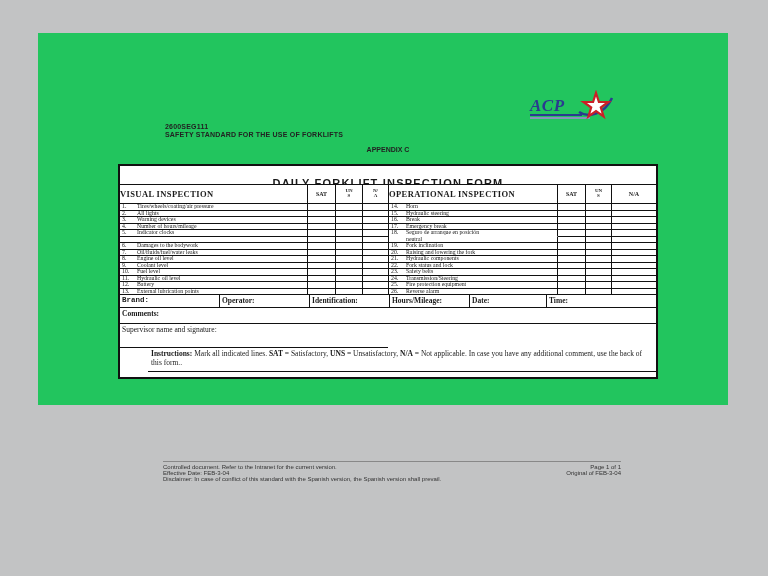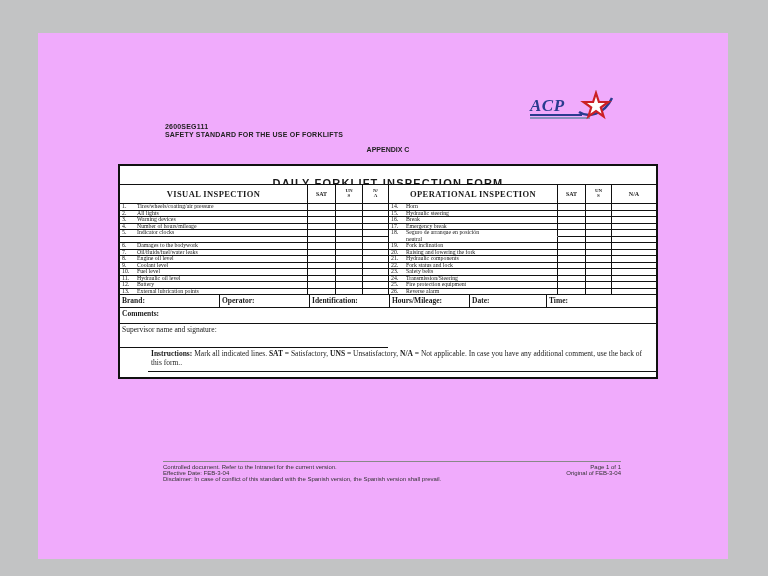--- a/index.html
+++ b/index.html
@@ -1,21 +1,21 @@
 <!DOCTYPE html>
 <html><head>
 <meta charset="utf-8">
 <style>
   html,body{margin:0;padding:0;}
   body{
     width:768px;height:576px;background:#c2c3c4;position:relative;overflow:hidden;
     font-family:"Liberation Serif", serif;color:#1a1a1a;
   }
   .page{
-    position:absolute;left:38px;top:33px;width:690px;height:526px;background:#f0abfc;
+    position:absolute;left:38px;top:33px;width:690px;height:372px;background:#22c55e;
   }
   
   .doc-header{
     position:absolute;left:127px;top:90px;
     font-family:"Liberation Sans", sans-serif;font-weight:bold;
     font-size:7px;line-height:7.5px;letter-spacing:.2px;color:#222;
   }
   .appendix{
     position:absolute;left:80px;top:113px;width:540px;text-align:center;
     font-family:"Liberation Sans", sans-serif;font-weight:bold;font-size:7px;color:#222;
@@ -34,32 +34,32 @@
     position:absolute;left:80px;top:131px;width:540px;
     border:2px solid #111;box-sizing:border-box;background:#fff;
   }
   .trow{display:flex;box-sizing:border-box;}
   .trow > div{box-sizing:border-box;border-right:1px solid #111;border-bottom:1px solid #111;overflow:hidden;}
   .trow > div.lastc{border-right:none;}
   .title-row{height:19px;}
   .title-row > div{width:536px;text-align:center;padding-top:11px;
     font-family:"Liberation Sans", sans-serif;font-weight:bold;font-size:11px;letter-spacing:1.2px;}
   .hdr-row{height:19px;}
-  .hdr-big{font-weight:bold;font-size:8.5px;text-align:center;padding-top:4px;letter-spacing:.4px;}
+  .hdr-big{font-weight:bold;font-size:8.5px;text-align:left;padding-top:4px;letter-spacing:.4px;}
   .hdr-sat{font-weight:bold;font-size:6px;text-align:center;padding-top:6px;}
   .hdr-stack{font-weight:bold;font-size:5px;line-height:5.2px;text-align:center;padding-top:3px;}
   .c0{width:188px;} .c1{width:28px;} .c2{width:27px;} .c3{width:26px;}
   .c4{width:169px;} .c5{width:28px;} .c6{width:26px;} .c7{width:44px;}
   .irow{height:6.5px;}
   .itxt{font-size:5.8px;line-height:5.5px;white-space:nowrap;padding-left:2px;}
   .itxt .num{display:inline-block;width:15px;}
   .nb{border-bottom-color:transparent !important;}
   .fields-row{height:13px;}
   .fields-row > div{font-weight:bold;font-size:7.5px;padding:1px 0 0 2px;}
-  .f0{width:100px;} .f1{width:90px;} .f2{width:80px;} .f3{width:80px;} .f4{width:77px;} .f5{width:109px;}
+  .f0{width:100px;font-family:Liberation Mono, monospace;} .f1{width:90px;} .f2{width:80px;} .f3{width:80px;} .f4{width:77px;} .f5{width:109px;}
   .comments-row{height:16px;}
   .comments-row > div{width:536px;font-weight:bold;font-size:7.5px;padding:1px 0 0 2px;}
   .sig-row{height:24px;}
   .sig-row > div{width:268px;font-size:7.5px;padding:1px 0 0 2px;}
   .instr-row{height:24px;}
   .instr-row > div{width:536px;font-size:7.5px;line-height:9px;padding:1px 3px 0 3px;margin-left:28px;}
   .empty-row{height:5px;}
   .empty-row > div{width:536px;border-bottom:none;}
   
   .pfooter{

